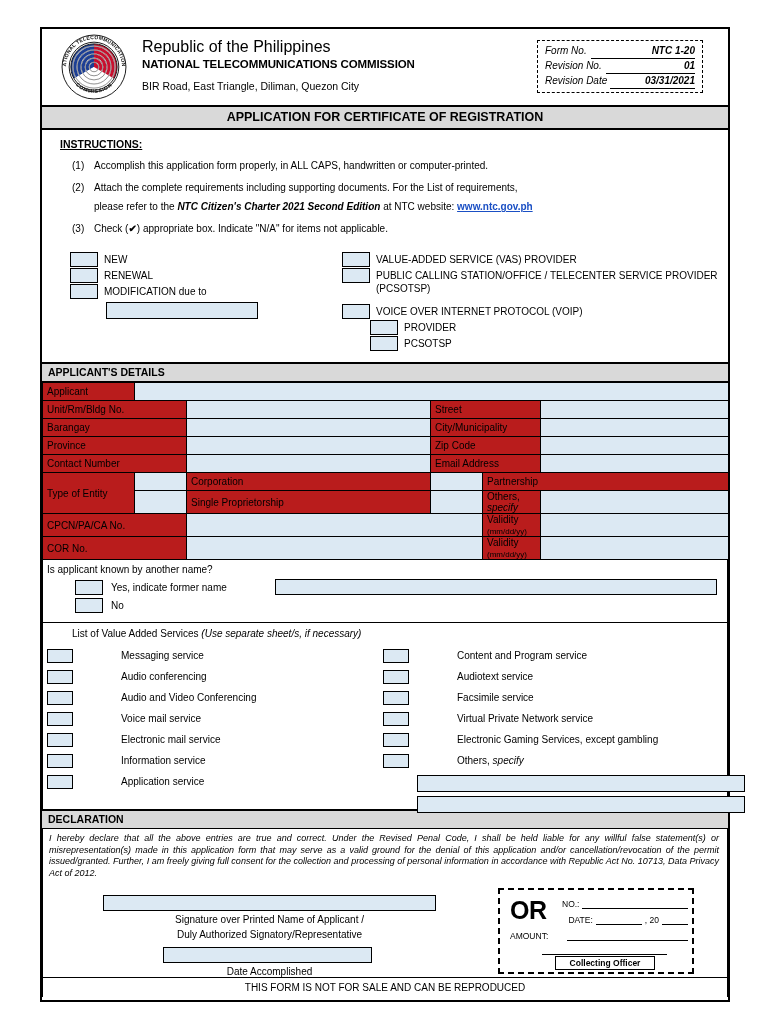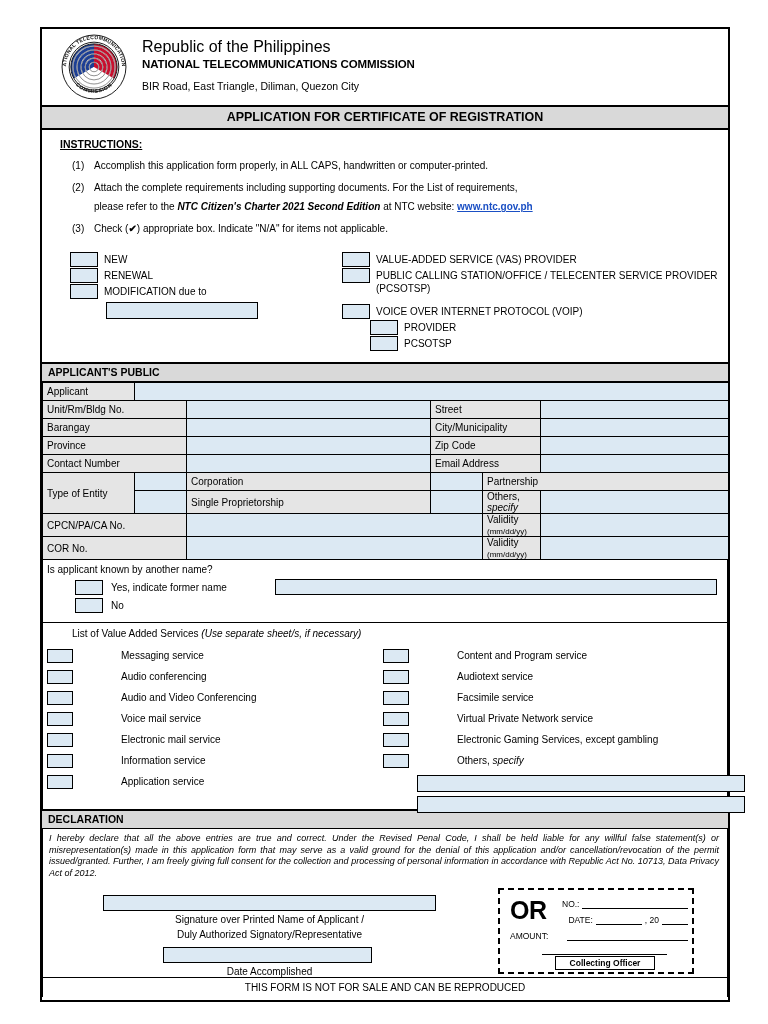--- a/index.html
+++ b/index.html
@@ -99,21 +99,21 @@
   .secbar-top { border-top: 2.5px solid #000; }
 
   
   table.det { width: 100%; border-collapse: collapse; table-layout: fixed; }
   table.det td {
     border: 1.1px solid #000;
     font-size: 10px; height: 18px; padding: 0 0 0 4px;
     vertical-align: middle;
   }
   td.inp { background: #dce9f3; padding: 0; }
-  td.lab { background: #e5e5e5; margin-left: 42px; }
+  td.lab { background: #b91c1c; margin-left: 42px; }
   .tiny { font-size: 8px; }
 
   .entity-lab { text-align: left; }
   td.cbcell { background: #dce9f3; padding: 0; width: 26px; }
 
   
   .known { border-left: 1.1px solid #000; border-right: 1.1px solid #000;
            border-bottom: 1.8px solid #000; padding: 4px 0 6px 4px; font-size: 10px; }
   .known .q { margin-bottom: 4px; }
   .known .r { display: flex; align-items: center; margin: 0 0 3px 28px; }
@@ -216,20 +216,34 @@
         <textPath href="#arcBot" startOffset="50%" text-anchor="middle">COMMISSION</textPath>
       </text>
     </svg>
 
     <div class="org">
       <div class="line1">Republic of the Philippines</div>
       <div class="line2">NATIONAL TELECOMMUNICATIONS COMMISSION</div>
       <div class="line3">BIR Road, East Triangle, Diliman, Quezon City</div>
     </div>
 
+    <div class="formbox">
+      <div class="row">
+        <span class="lbl">Form No.</span>
+        <span class="val">NTC 1-20</span>
+      </div>
+      <div class="row">
+        <span class="lbl">Revision No.</span>
+        <span class="val">01</span>
+      </div>
+      <div class="row">
+        <span class="lbl">Revision Date</span>
+        <span class="val wide">03/31/2021</span>
+      </div>
+    </div>
   </div>
 
   <div class="titlebar">APPLICATION FOR CERTIFICATE OF REGISTRATION</div>
 
   <div class="instructions">
     <div class="head">INSTRUCTIONS:</div>
     <div class="item">
       <span class="num">(1)</span>
       <span class="txt">Accomplish this application form properly, in ALL CAPS, handwritten or computer-printed.</span>
     </div>
@@ -281,21 +295,21 @@
         <span class="cb"></span>
         <span class="lab">PROVIDER</span>
       </div>
       <div class="optrow indent">
         <span class="cb"></span>
         <span class="lab">PCSOTSP</span>
       </div>
     </div>
   </div>
 
-  <div class="sechead">APPLICANT'S PUBLIC</div>
+  <div class="sechead">APPLICANT'S DETAILS</div>
 
   <table class="det">
     <colgroup>
       <col style="width:92px">
         <col style="width:52px">
         <col style="width:244px">
       <col style="width:52px">
         <col style="width:58px">
         <col style="width:188px">
     </colgroup>

